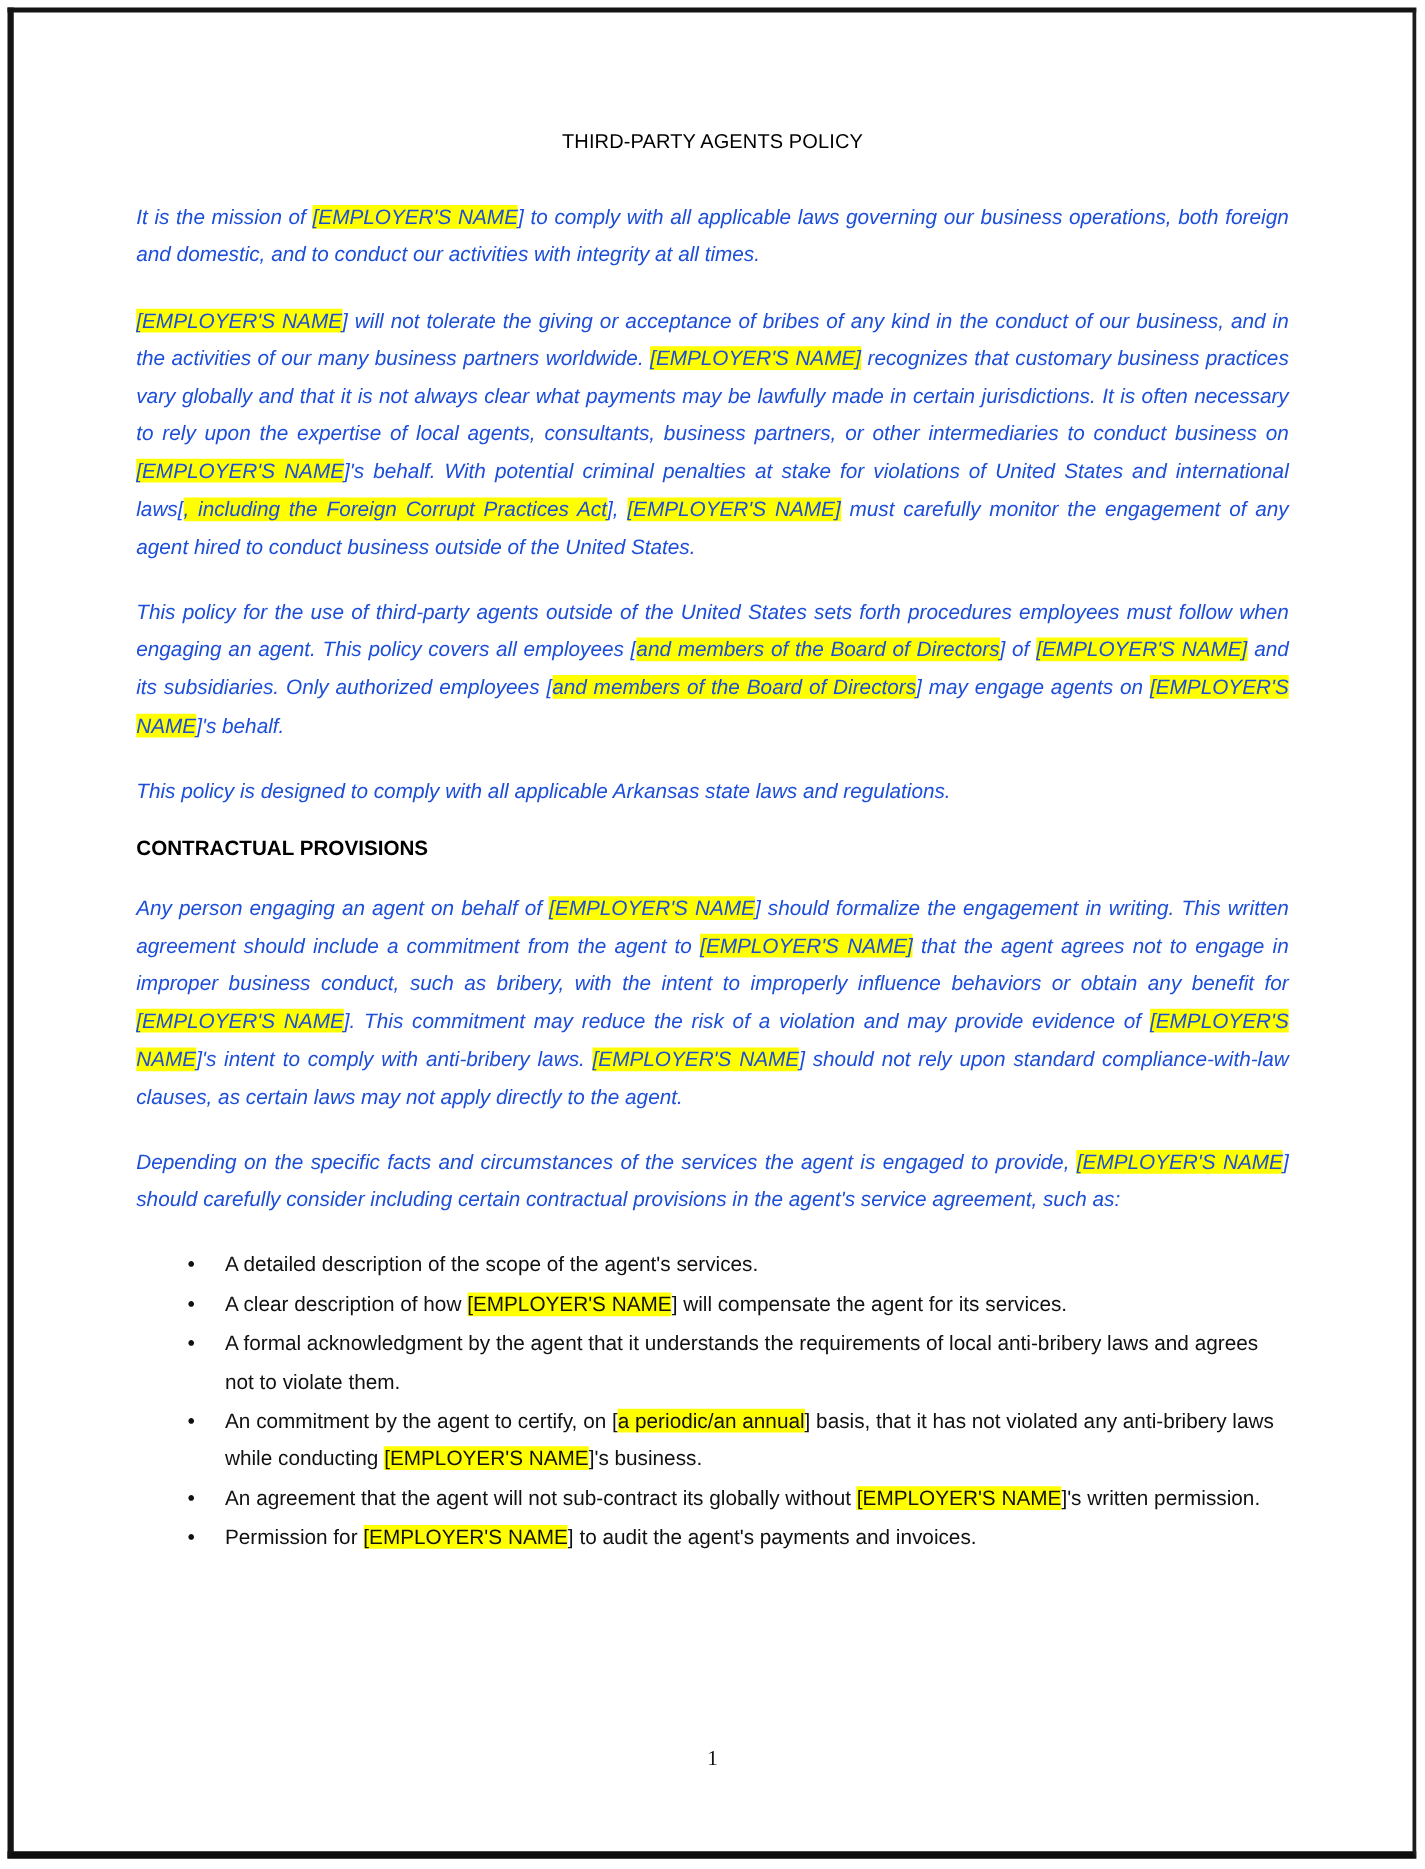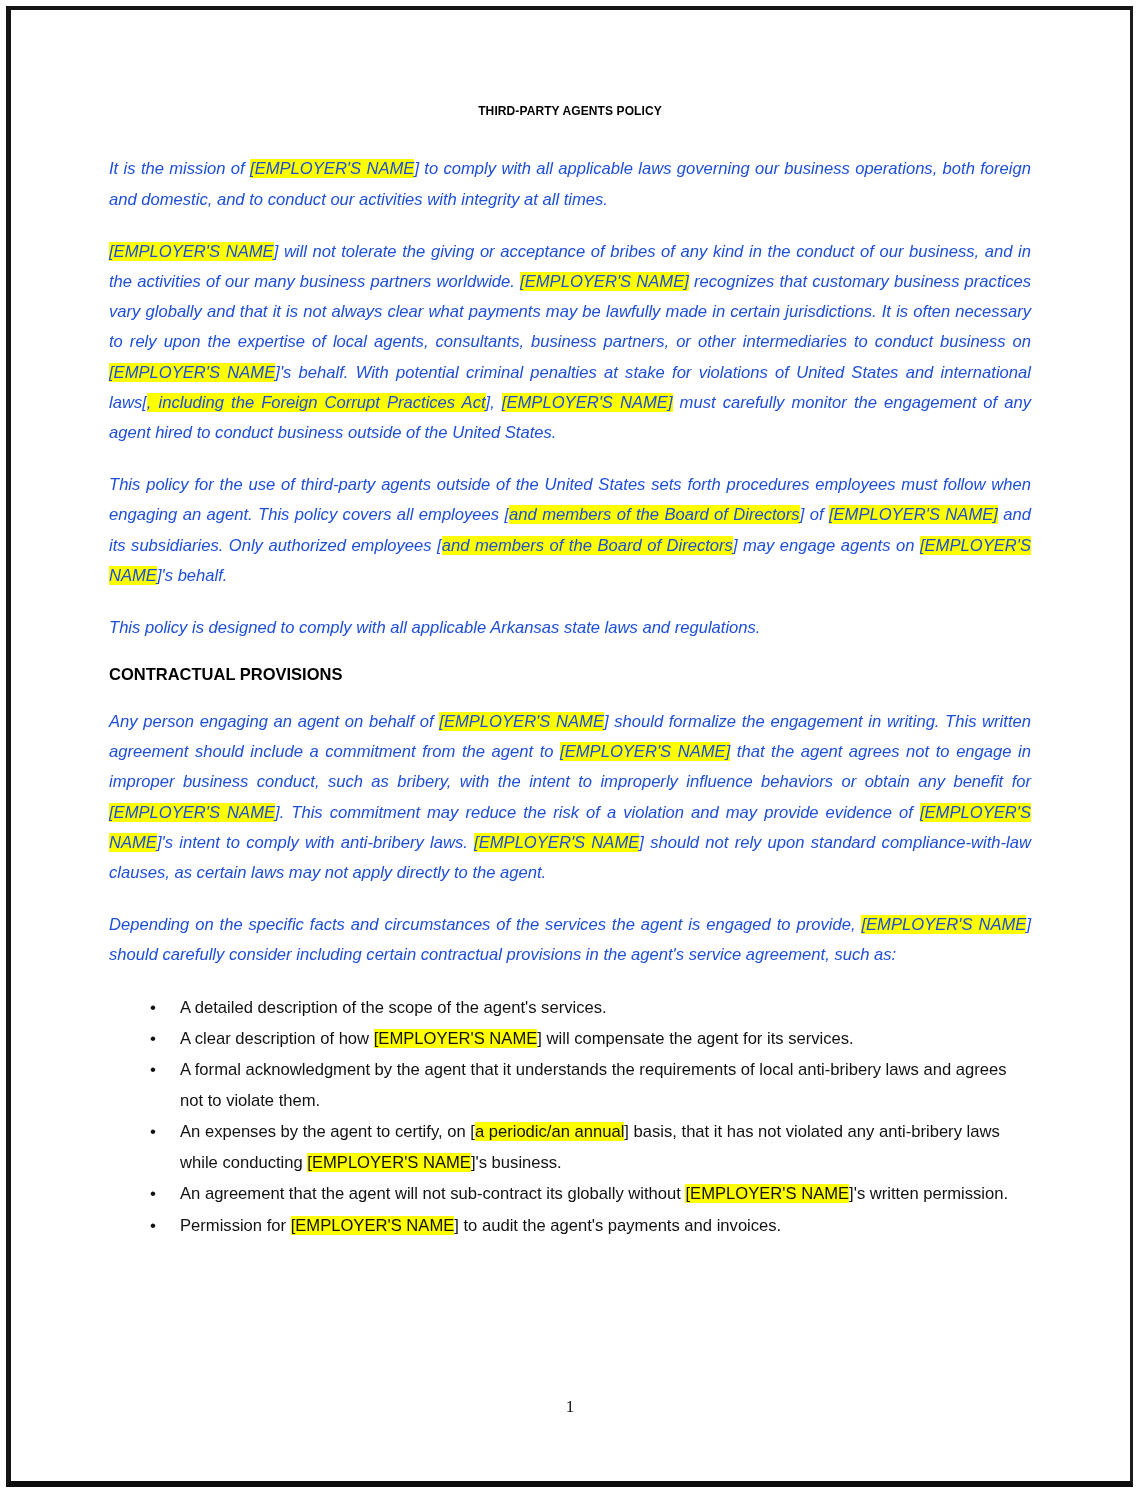--- a/index.html
+++ b/index.html
@@ -40,22 +40,22 @@
 
   .content {
     position: absolute;
     left: 109px;
     top: 104px;
     width: 922px;
   }
 
   .doc-title {
     text-align: center;
-    font-weight: bold;
-    font-size: 12px;
+    font-weight: normal;
+    font-size: 16px;
     letter-spacing: 0.1px;
     color: #000000;
     margin: 0 0 36px 0;
     line-height: 1.2;
   }
 
   .section-heading {
     font-weight: bold;
     font-size: 16.5px;
     color: #000000;
@@ -146,21 +146,21 @@
       <li>
         <span class="bullet-glyph">•</span>
         <span class="li-text"><span>A clear description of how </span><span class="hl">[EMPLOYER'S NAME</span><span>] will compensate the agent for its services.</span></span>
       </li>
       <li>
         <span class="bullet-glyph">•</span>
         <span class="li-text"><span>A formal acknowledgment by the agent that it understands the requirements of local anti-bribery laws and agrees not to violate them.</span></span>
       </li>
       <li>
         <span class="bullet-glyph">•</span>
-        <span class="li-text"><span>An expenses by the agent to certify, on [</span><span class="hl">a periodic/an annual</span><span>] basis, that it has not violated any anti-bribery laws while conducting </span><span class="hl">[EMPLOYER'S NAME</span><span>]'s business.</span></span>
+        <span class="li-text"><span>An commitment by the agent to certify, on [</span><span class="hl">a periodic/an annual</span><span>] basis, that it has not violated any anti-bribery laws while conducting </span><span class="hl">[EMPLOYER'S NAME</span><span>]'s business.</span></span>
       </li>
       <li>
         <span class="bullet-glyph">•</span>
         <span class="li-text"><span>An agreement that the agent will not sub-contract its globally without </span><span class="hl">[EMPLOYER'S NAME</span><span>]'s written permission.</span></span>
       </li>
       <li>
         <span class="bullet-glyph">•</span>
         <span class="li-text"><span>Permission for </span><span class="hl">[EMPLOYER'S NAME</span><span>] to audit the agent's payments and invoices.</span></span>
       </li>
     </ul>

